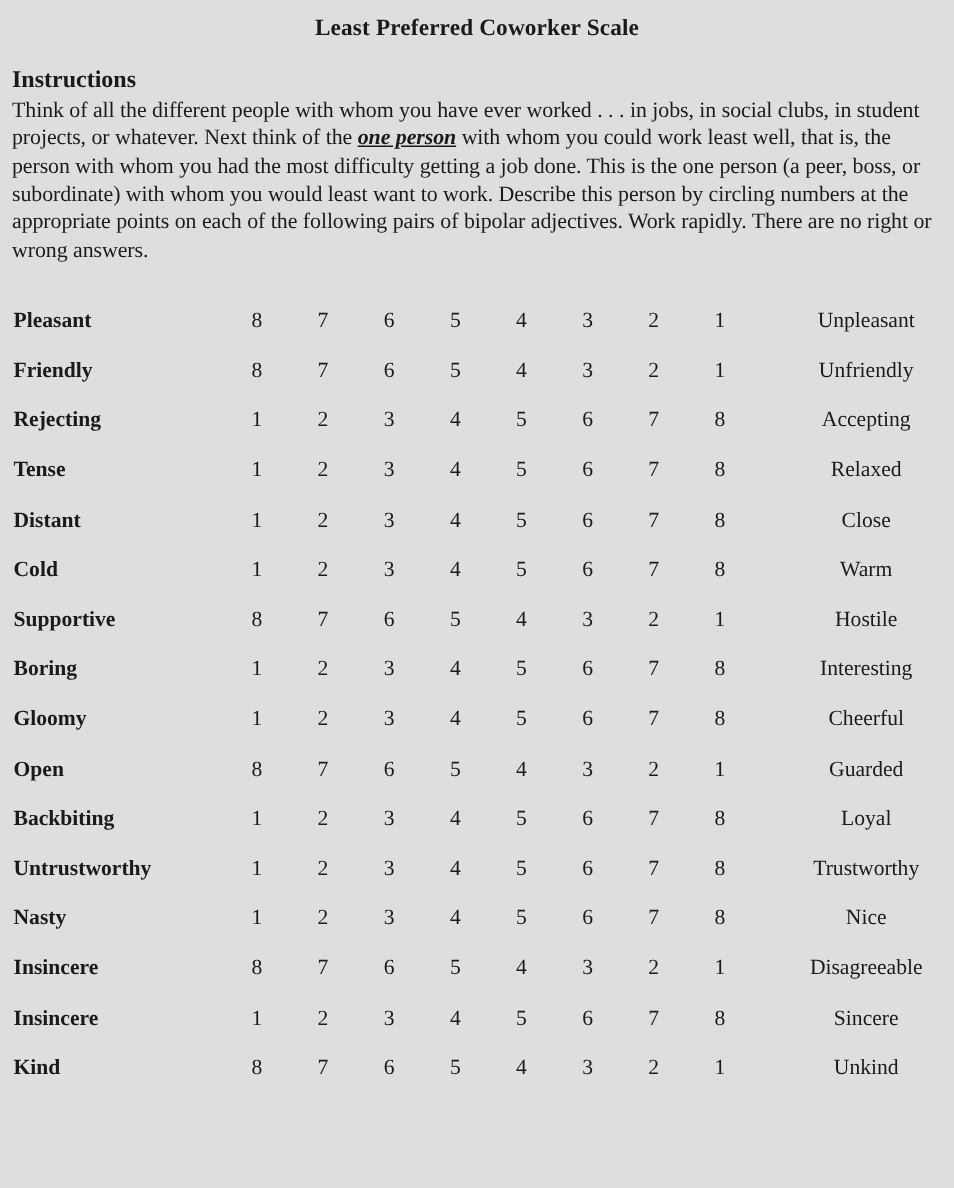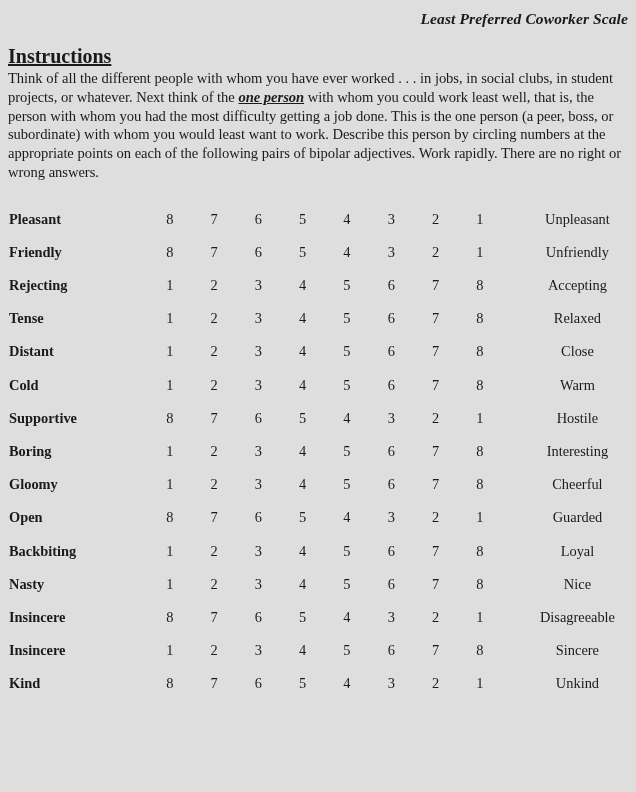--- a/index.html
+++ b/index.html
@@ -15,35 +15,33 @@
     overflow: hidden;
   }
   .page {
     position: relative;
     width: 636px;
     height: 792px;
     box-sizing: border-box;
     padding: 0 8px;
   }
   .doc-title {
-    text-align: right;
+    text-align: center;
     font-weight: bold;
     font-size: 15.5px;
     letter-spacing: 0.1px;
     margin: 9px 0 0 0;
     line-height: 1.25;
-    font-style: italic;
   }
   .instructions-block {
     margin-top: 16px;
   }
   .instructions-heading {
     font-weight: bold;
-    font-size: 20px;
-    text-decoration: underline;
+    font-size: 16px;
     line-height: 1.2;
     display: inline-block;
   }
   .instructions-body {
     font-size: 14.6px;
     line-height: 1.282;
     text-align: left;
     margin-top: 1px;
     letter-spacing: -0.06px;
     word-spacing: 0.1px;
@@ -227,20 +225,32 @@
           <td class="num">2</td>
           <td class="num">3</td>
           <td class="num">4</td>
           <td class="num">5</td>
           <td class="num">6</td>
           <td class="num">7</td>
           <td class="num">8</td>
           <td class="right-adj">Loyal</td>
         </tr>
         <tr>
+          <td class="left-adj">Untrustworthy</td>
+          <td class="num">1</td>
+          <td class="num">2</td>
+          <td class="num">3</td>
+          <td class="num">4</td>
+          <td class="num">5</td>
+          <td class="num">6</td>
+          <td class="num">7</td>
+          <td class="num">8</td>
+          <td class="right-adj">Trustworthy</td>
+        </tr>
+        <tr>
           <td class="left-adj">Nasty</td>
           <td class="num">1</td>
           <td class="num">2</td>
           <td class="num">3</td>
           <td class="num">4</td>
           <td class="num">5</td>
           <td class="num">6</td>
           <td class="num">7</td>
           <td class="num">8</td>
           <td class="right-adj">Nice</td>

